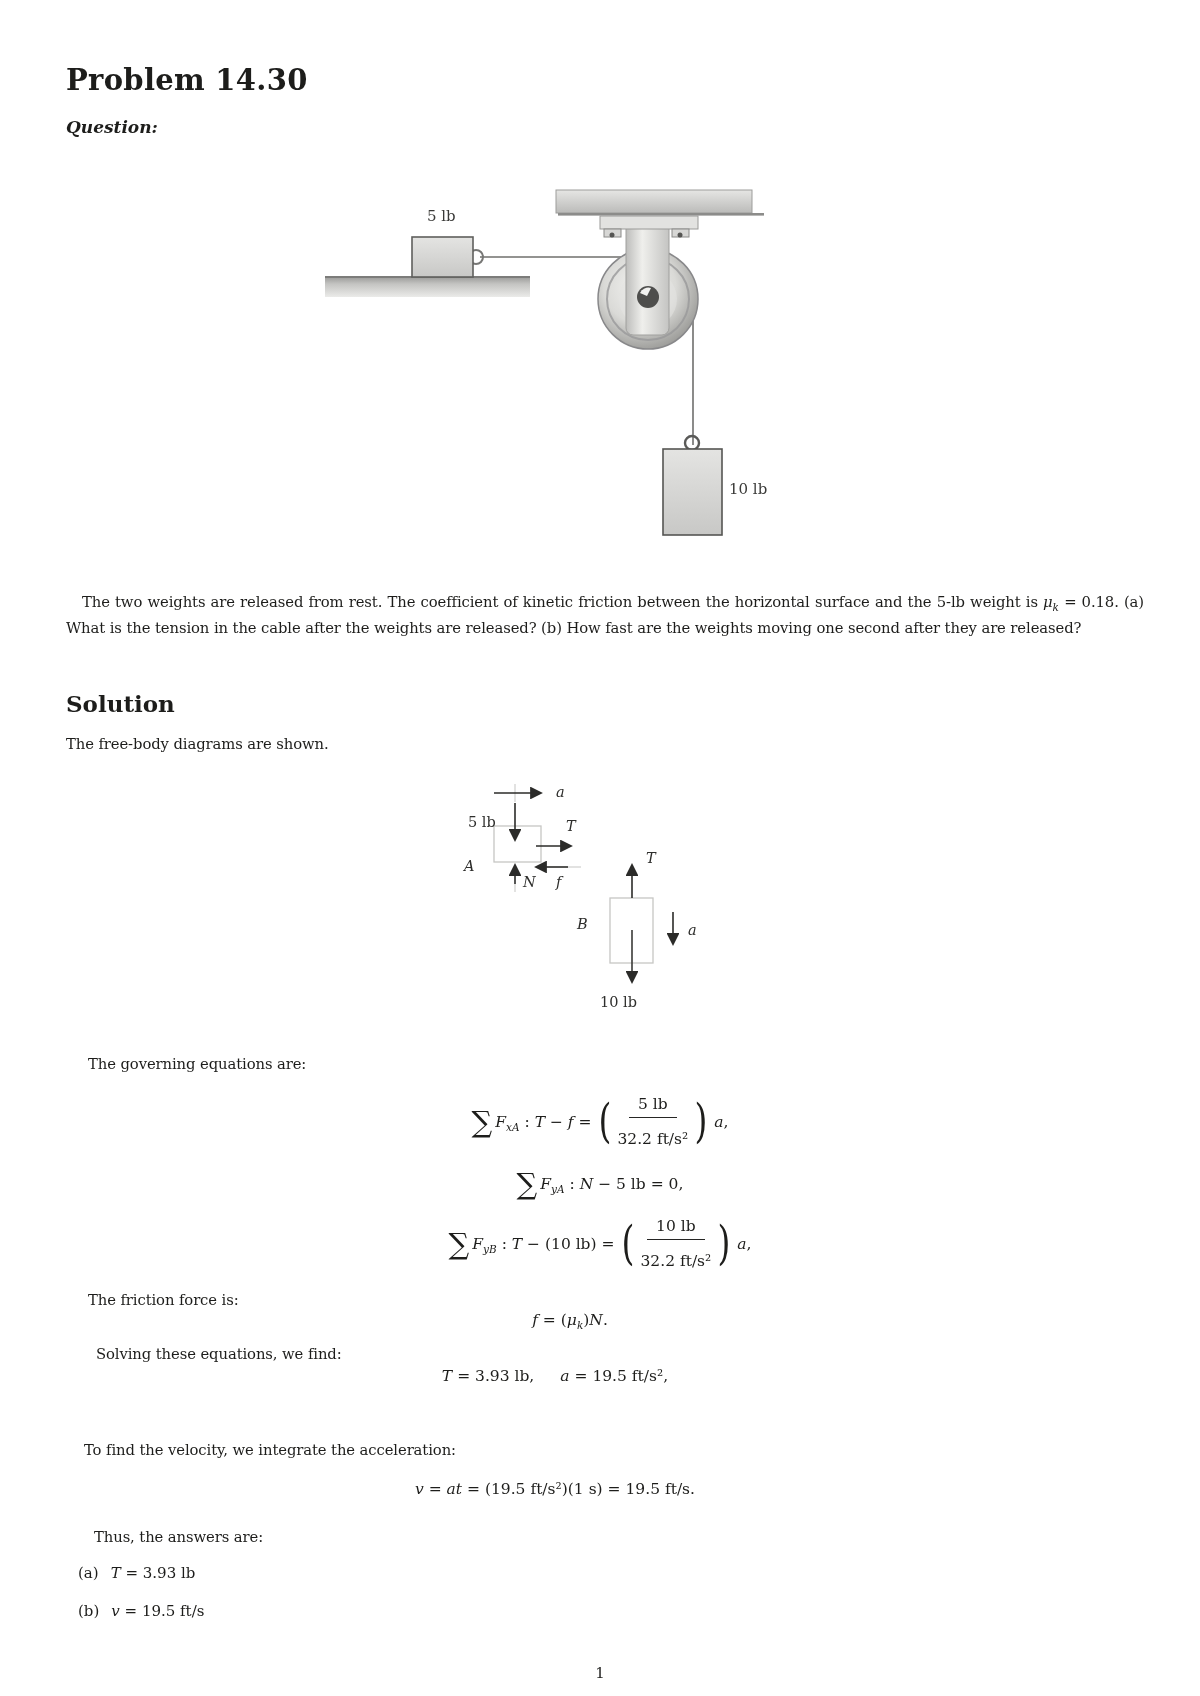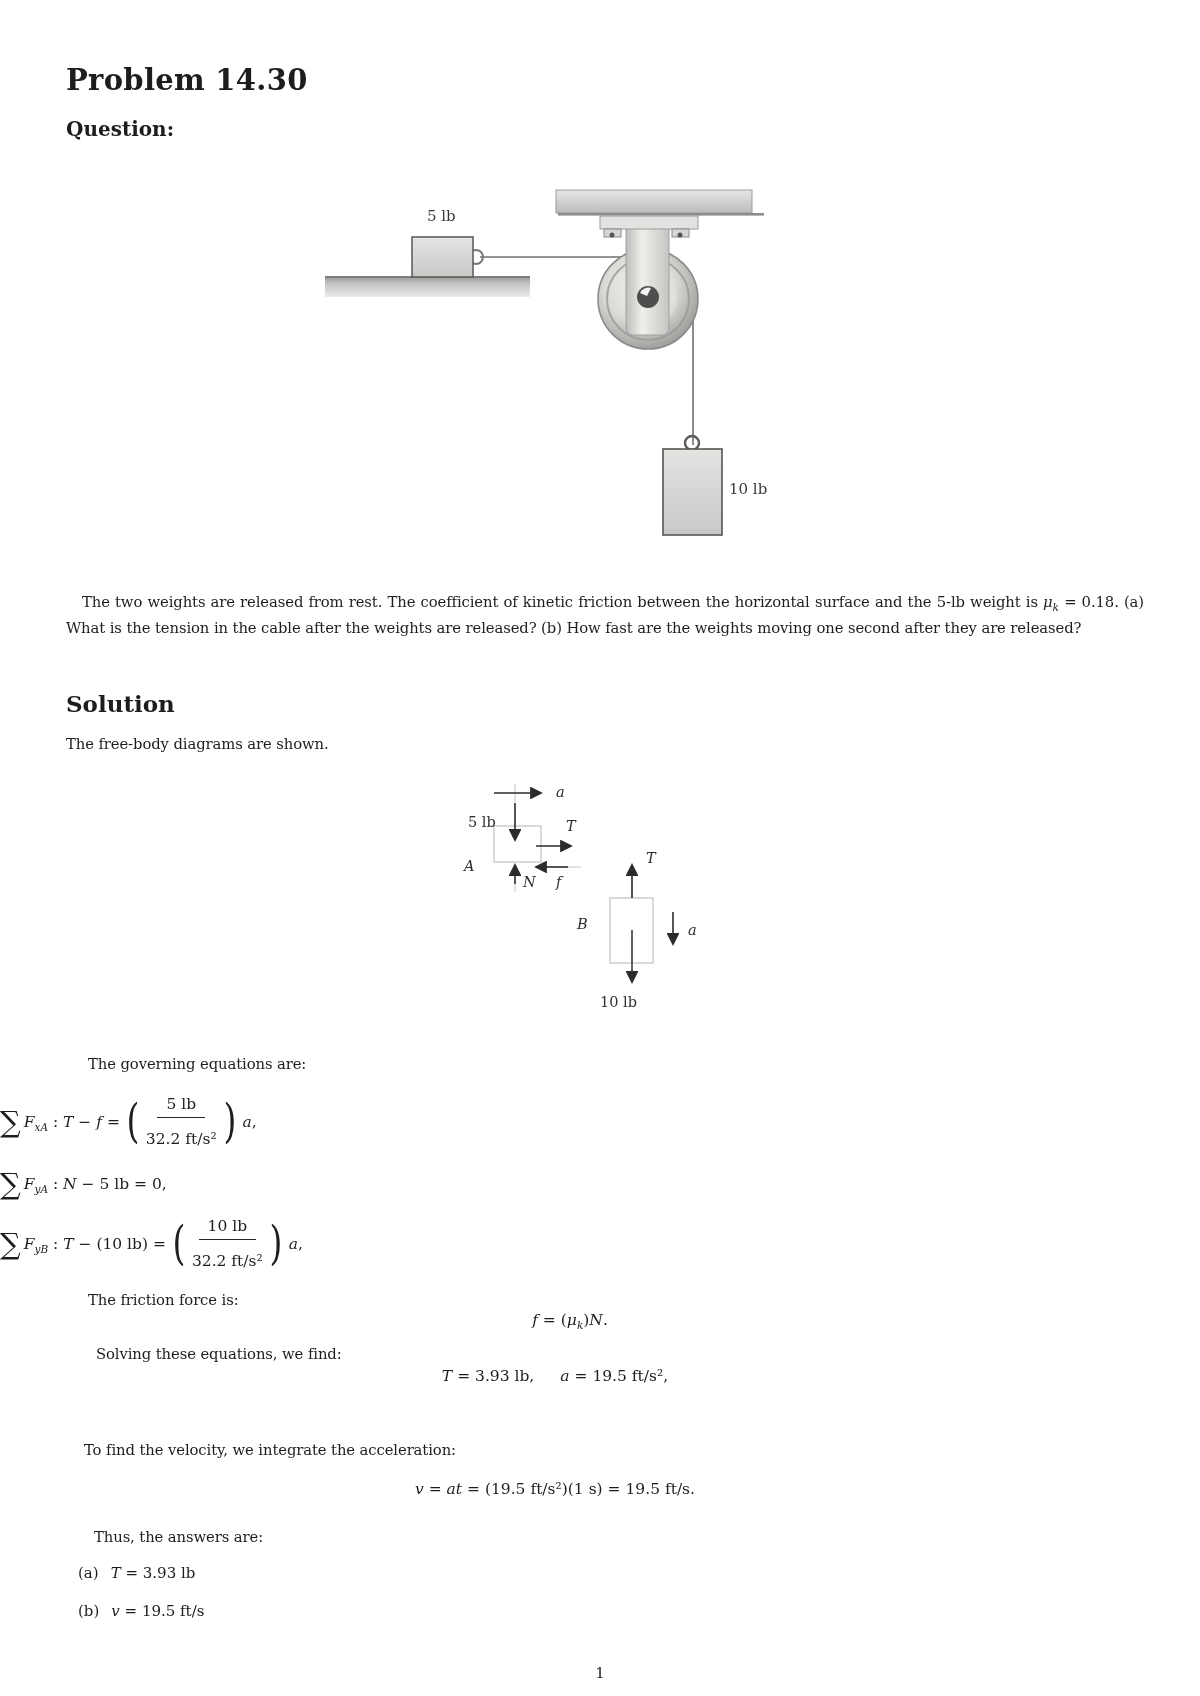--- a/index.html
+++ b/index.html
@@ -2,28 +2,28 @@
 <html><head>
 <meta charset="utf-8">
 <style>
   *{margin:0;padding:0;box-sizing:border-box;}
   html,body{background:#ffffff;}
   .page{position:relative;width:1200px;height:1696px;background:#ffffff;overflow:hidden;
         font-family:"DejaVu Serif","Liberation Serif",serif;color:#1d1d1b;}
   .abs{position:absolute;}
   .title{font-size:29px;font-weight:bold;letter-spacing:.3px;}
   .h2{font-size:23px;font-weight:bold;text-align:right;}
-  .blabel{font-size:20px;font-weight:bold;}
+  .blabel{font-size:17px;font-weight:bold;font-style:italic;}
   .body{font-size:14.8px;line-height:20.7px;letter-spacing:-.1px;}
   .qpara{text-align:justify;text-indent:16px;width:1078px;}
   .var{font-style:italic;}
   sub.m{font-size:10.5px;font-style:italic;vertical-align:-4px;letter-spacing:0;}
   .figlabel{font-size:15px;color:#3a3a38;}
   .fbdlabel{font-size:14.5px;color:#2e2e2c;}
-  .eqrow{left:0;width:100%;display:flex;align-items:center;gap:4px;
+  .eqrow{left:0;width:100%;display:flex;justify-content:center;align-items:center;gap:4px;
          font-size:15.5px;}
   .eqc{left:0;text-align:center;font-size:15.5px;}
   .lead,.tail{display:inline-block;white-space:pre;}
   .sum{font-size:29px;line-height:1;vertical-align:-5px;padding-right:3px;}
   .frac{display:inline-flex;flex-direction:column;align-items:center;line-height:1.2;}
   .frac .num{padding:0 9px 3px;border-bottom:1.4px solid #262624;}
   .frac .den{padding-top:12px;}
   .bigp{font-size:46px;line-height:.9;transform:scaleX(.72);font-weight:400;}
   .gap{display:inline-block;width:26px;}
   .ansrow{font-size:15px;}

